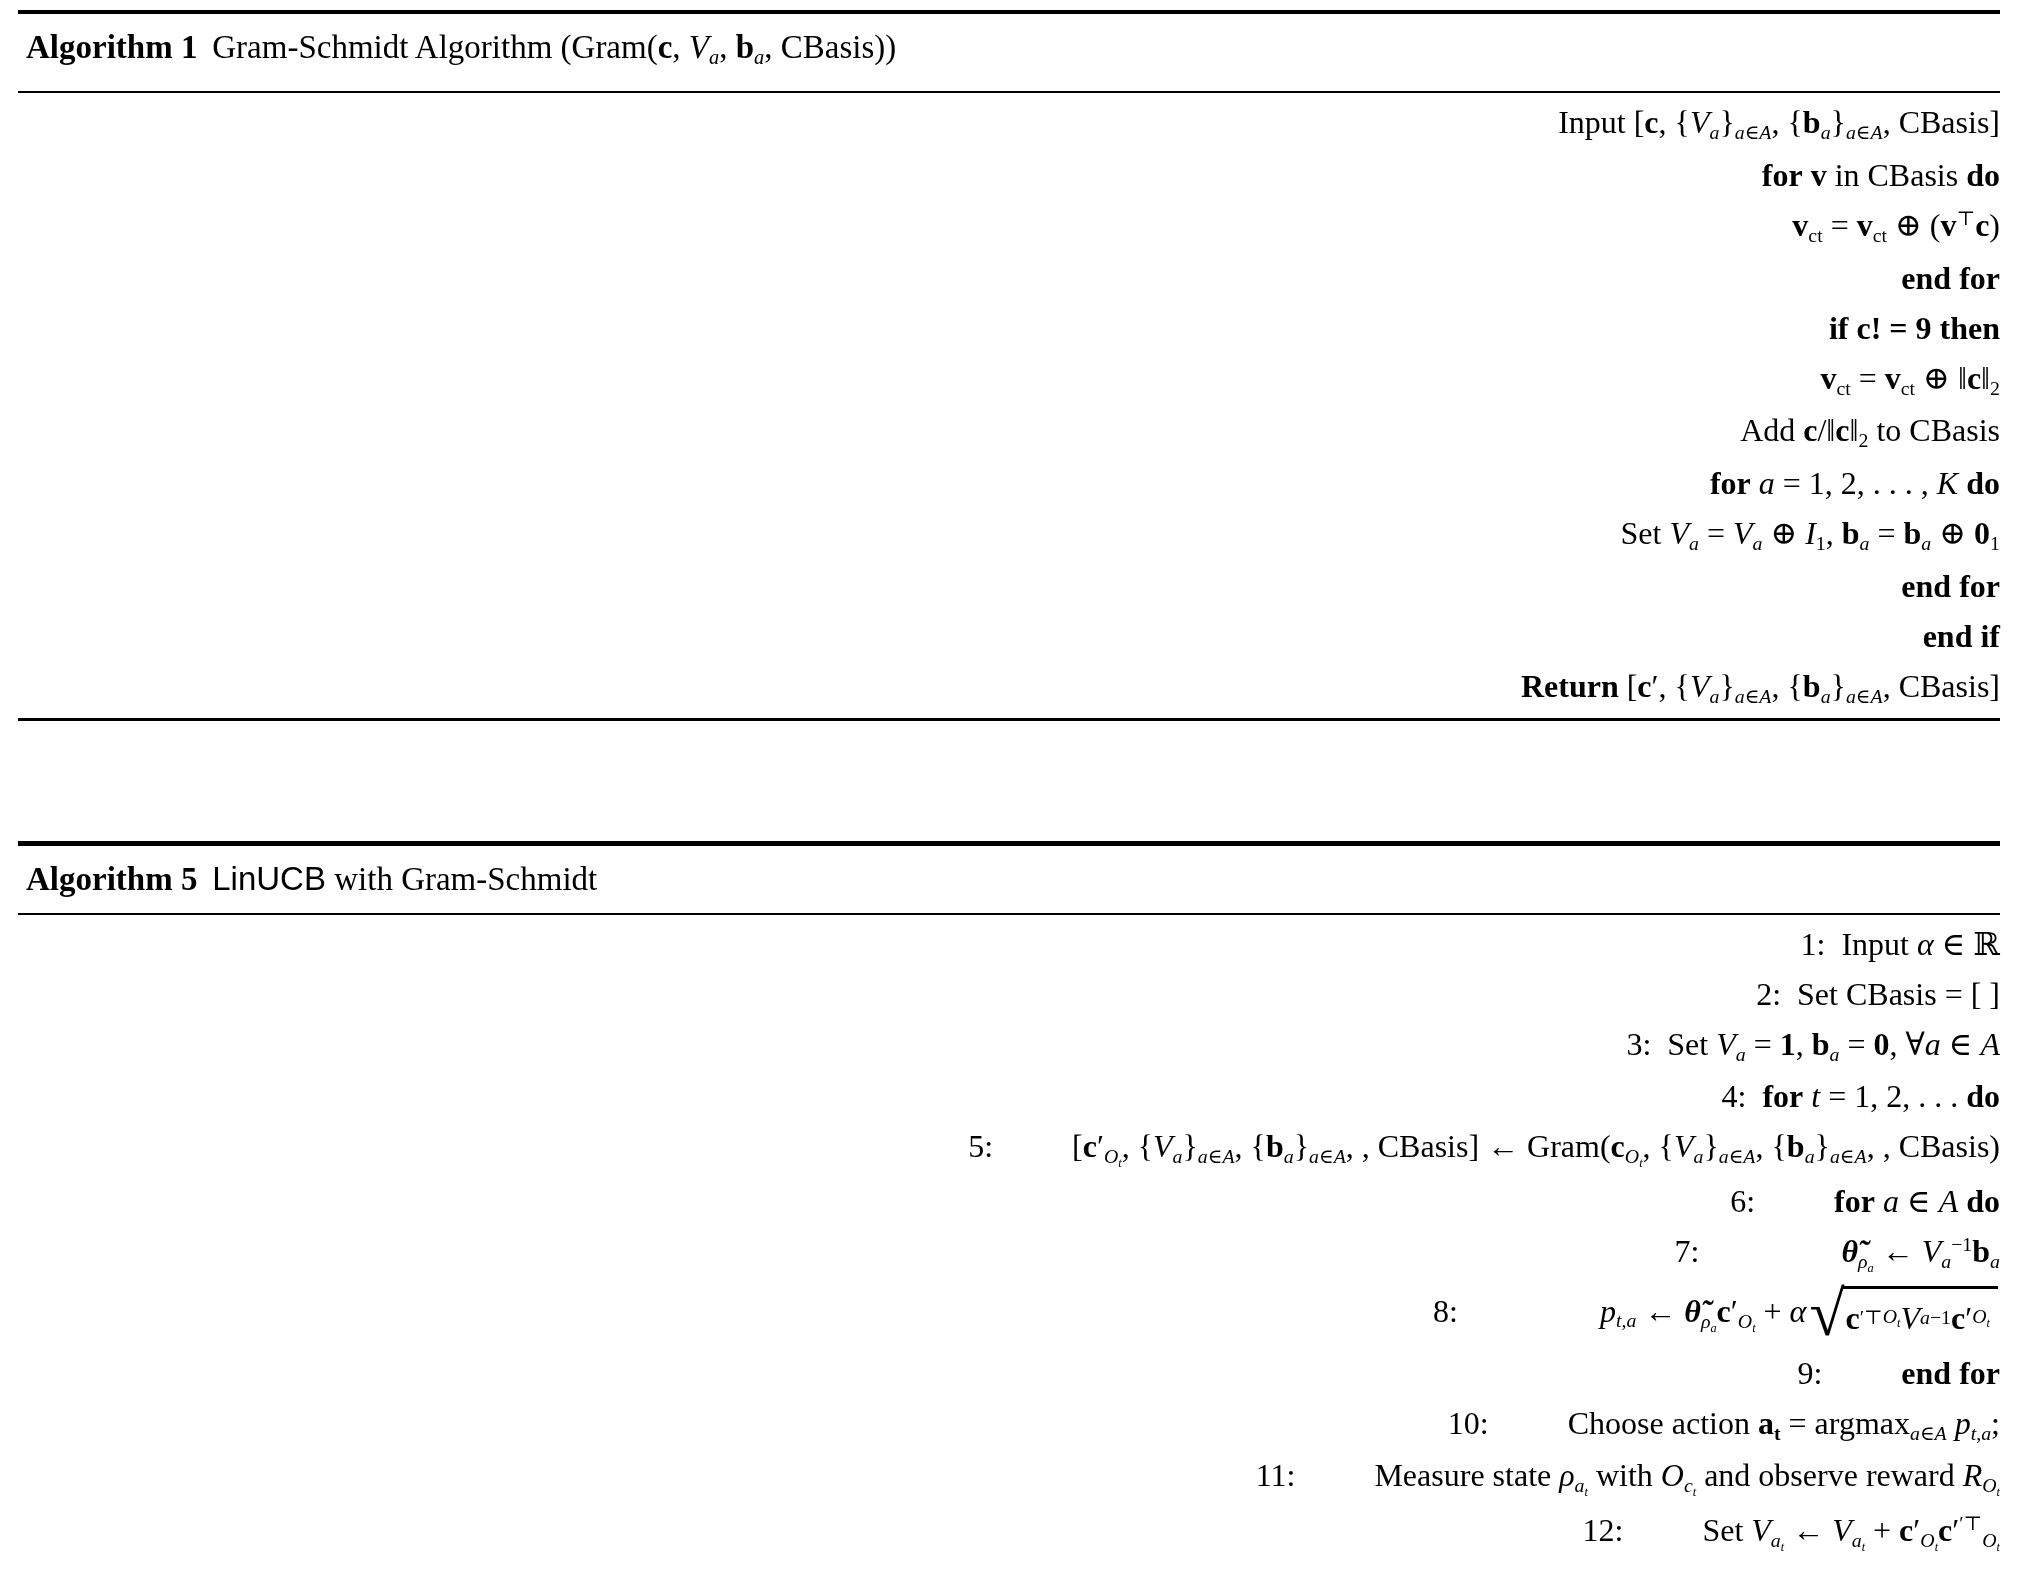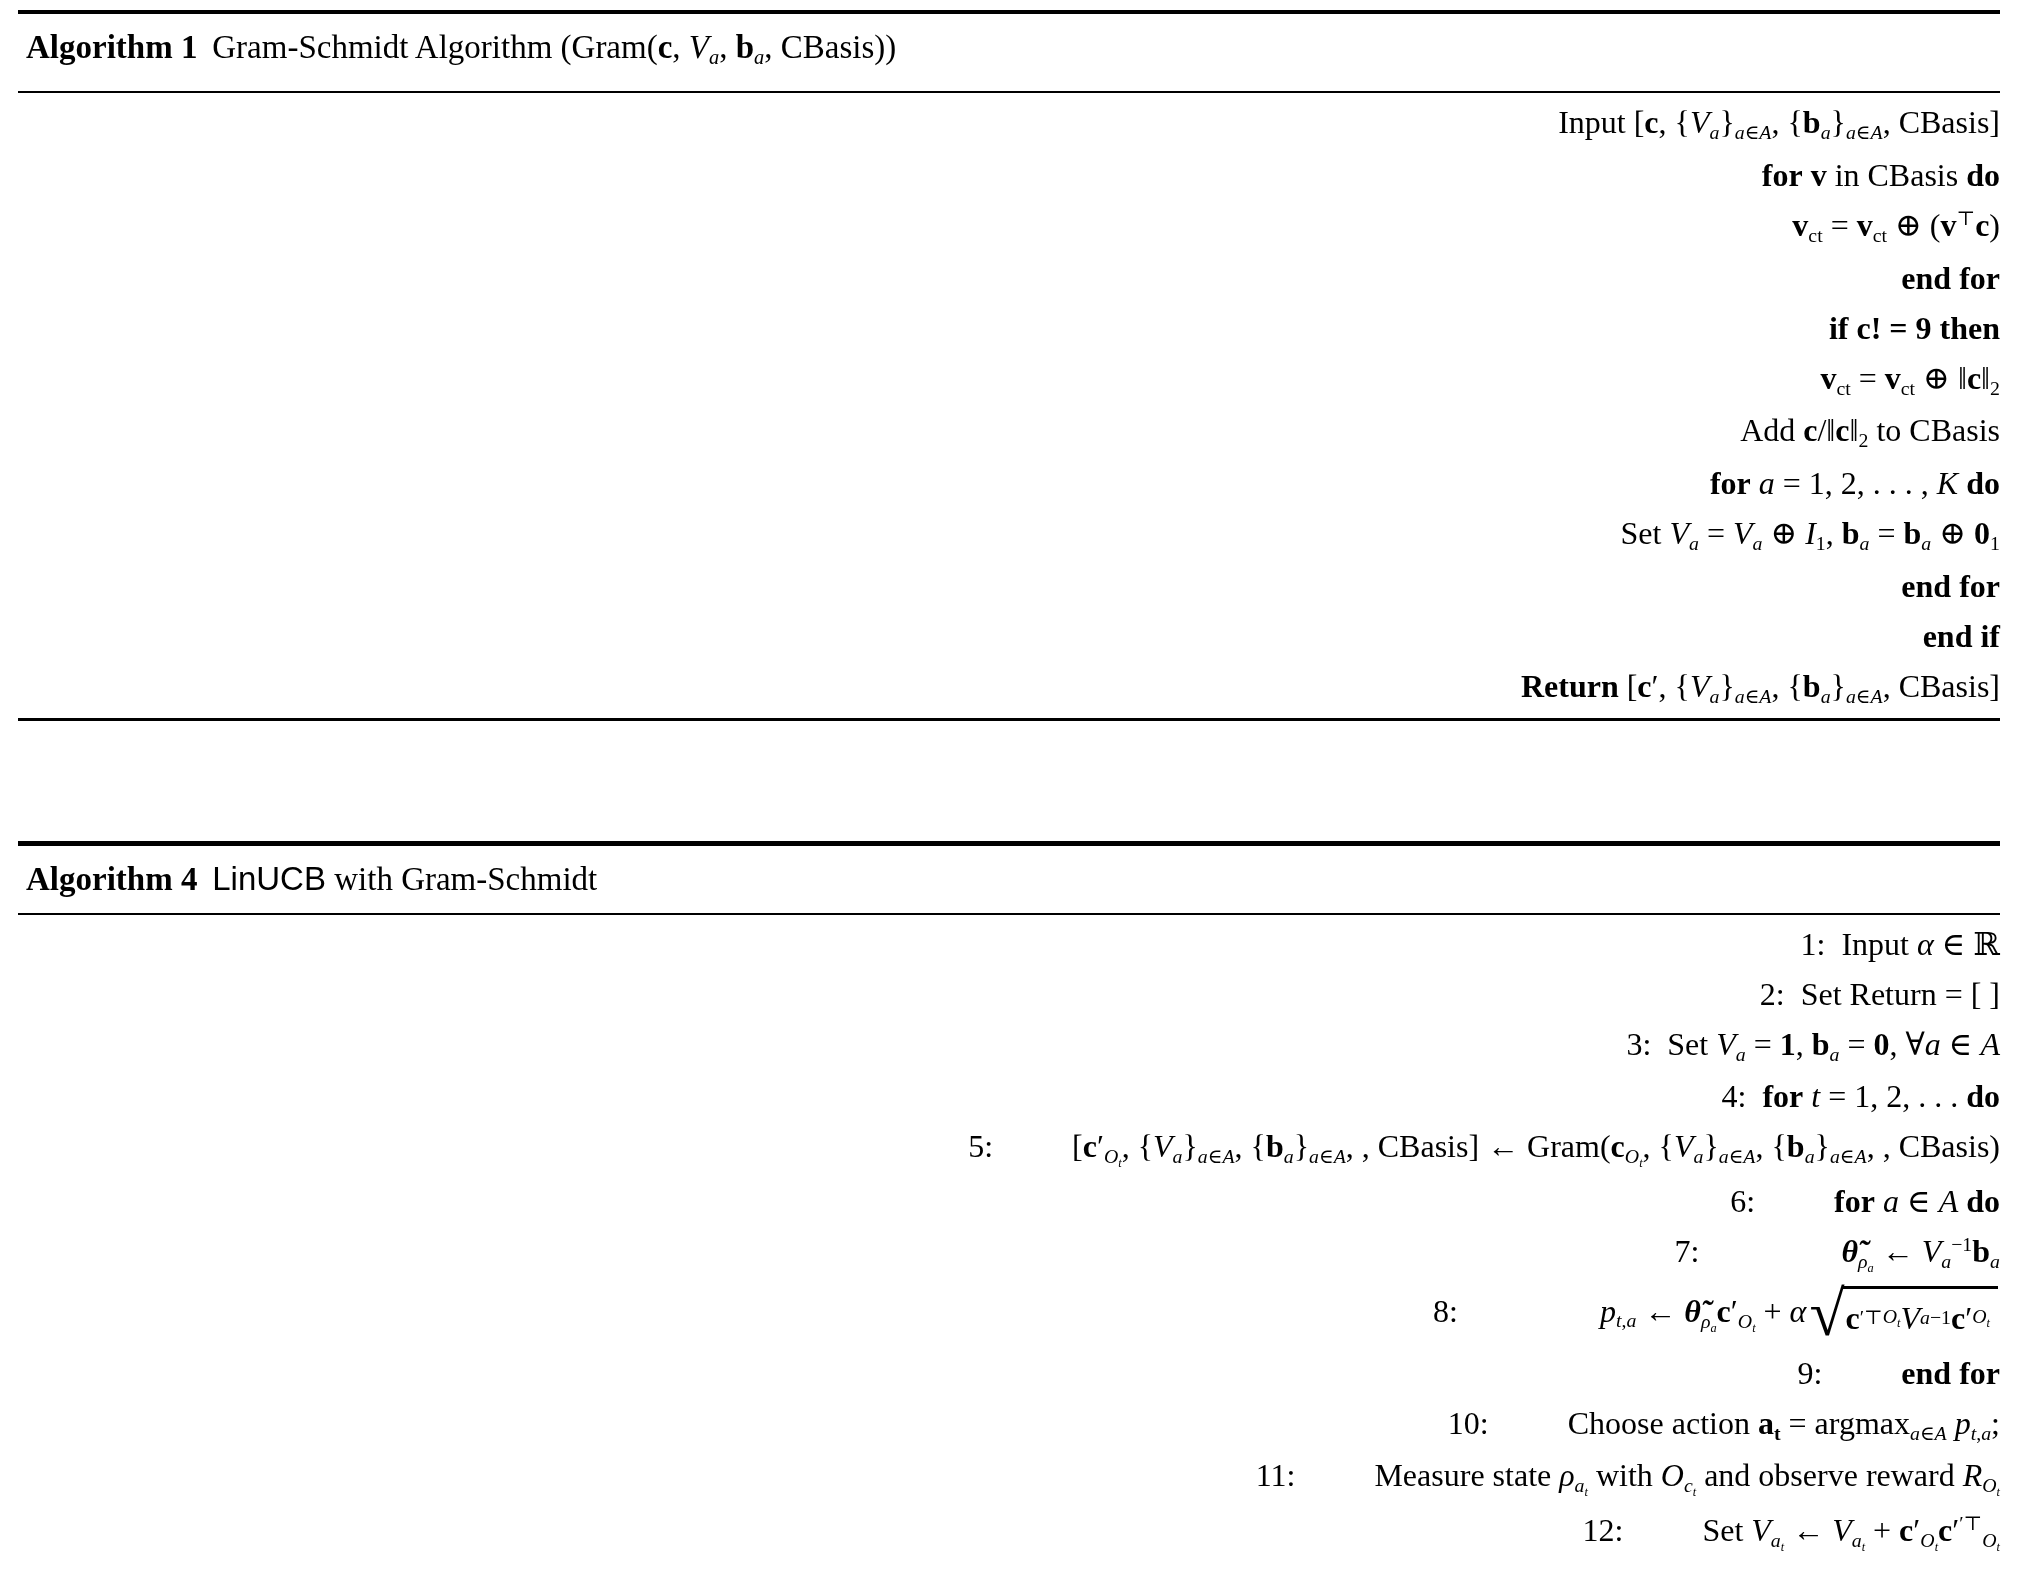--- a/index.html
+++ b/index.html
@@ -86,31 +86,31 @@
         </div>
       </div>
     <div class="rule r-bot"></div>
   </section>
 
   <div class="gap"></div>
 
   <section class="algo numbered">
     <div class="rule r-top2"></div>
     <div class="algo-header">
-      <span class="algo-label">Algorithm 4</span><span class="algo-title"><span class="sf">LinUCB</span> with Gram-Schmidt</span>
+      <span class="algo-label">Algorithm 5</span><span class="algo-title"><span class="sf">LinUCB</span> with Gram-Schmidt</span>
     </div>
     <div class="rule r-mid"></div>
     <div class="algo-body">
         <div class="algo-line">
           <span class="lnum">1:</span>
           <span class="lcontent ind0">Input <span class="i">α</span> ∈ ℝ</span>
         </div>
         <div class="algo-line">
           <span class="lnum">2:</span>
-          <span class="lcontent ind0">Set Return = [ ]</span>
+          <span class="lcontent ind0">Set CBasis = [ ]</span>
         </div>
         <div class="algo-line">
           <span class="lnum">3:</span>
           <span class="lcontent ind0">Set <span class="i">V</span><span class="sub"><span class="i">a</span></span> = <span class="b">1</span>, <span class="b">b</span><span class="sub"><span class="i">a</span></span> = <span class="b">0</span>, ∀<span class="i">a</span> ∈ <span class="i">A</span></span>
         </div>
         <div class="algo-line">
           <span class="lnum">4:</span>
           <span class="lcontent ind0"><span class="b">for</span> <span class="i">t</span> = 1, 2, . . . <span class="b">do</span></span>
         </div>
         <div class="algo-line">

